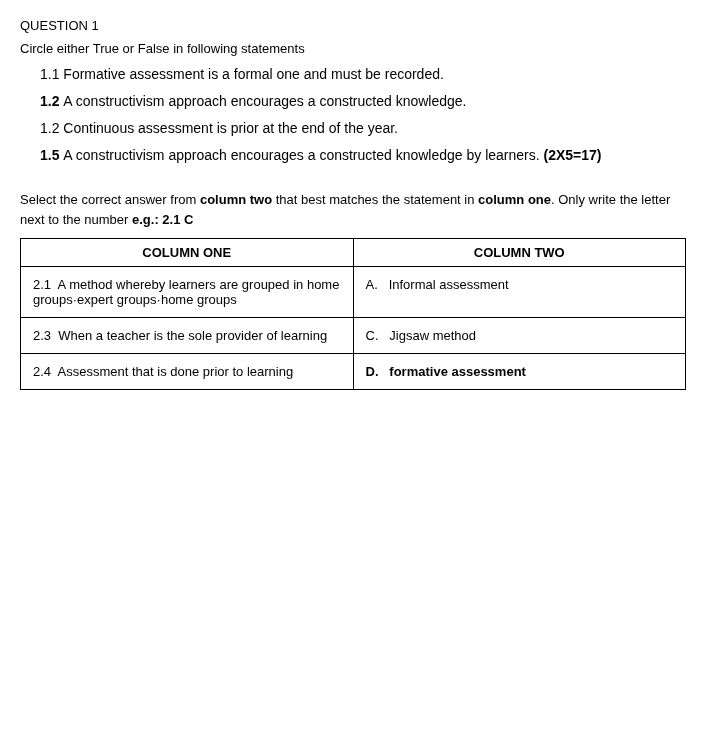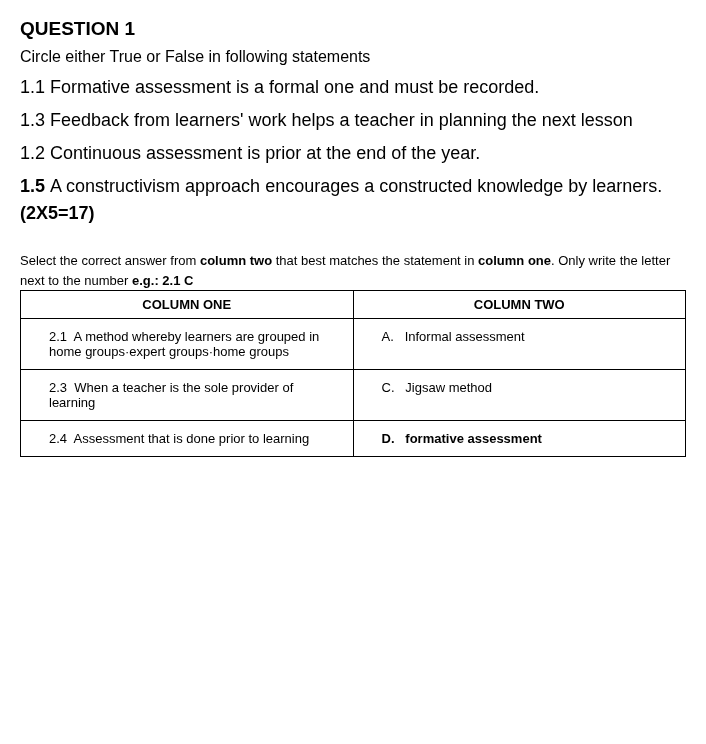--- a/index.html
+++ b/index.html
@@ -9,68 +9,69 @@
     }
     body {
       font-family: Arial, sans-serif;
       font-size: 13px;
       color: #000;
       background: #fff;
       width: 706px;
       padding: 18px 20px;
     }
     .question-title {
-      font-weight: bold;
-      font-size: 19px;
+      font-weight: normal;
+      font-size: 13px;
       margin-bottom: 8px;
     }
     .instruction {
       margin-bottom: 8px;
-      font-size: 16px;
+      font-size: 13px;
     }
     .statement {
       margin-bottom: 6px;
-      font-size: 18px;
+      font-size: 14px;
       line-height: 1.5;
+      margin-left: 20px;
     }
     .statement .num {
       font-weight: normal;
     }
     .statement .bold {
       font-weight: bold;
     }
     .section-gap {
       margin-bottom: 24px;
     }
     .question2-section {
       margin-top: 10px;
     }
     .select-instruction {
       font-size: 13px;
-      margin-bottom: 0;
+      margin-bottom: 9px;
       line-height: 1.5;
     }
     .select-instruction .bold {
       font-weight: bold;
     }
     table {
       border-collapse: collapse;
       width: 100%;
       font-size: 13px;
     }
     table th {
       border: 1px solid #000;
       padding: 6px 10px;
       text-align: center;
       font-weight: bold;
       background: #fff;
     }
     table td {
       border: 1px solid #000;
-      padding: 10px 28px;
+      padding: 10px 12px;
       vertical-align: top;
     }
     .col-one {
       width: 50%;
     }
     .col-two {
       width: 50%;
     }
     .answer-bold {
       font-weight: bold;
@@ -80,21 +81,21 @@
 <body>
 
 <div class="section-gap">
   <div class="question-title">QUESTION 1</div>
   <div class="instruction">Circle either True or False in following statements</div>
 
   <div class="statement">
     <span class="num">1.1 </span><span>Formative assessment is a formal one and must be recorded.</span>
   </div>
   <div class="statement">
-    <span class="num">1.3 </span><span>Feedback from learners' work helps a teacher in planning the next lesson</span>
+    <span class="bold">1.2 </span><span>A constructivism approach encourages a constructed knowledge.</span>
   </div>
   <div class="statement">
     <span class="num">1.2 </span><span>Continuous assessment is prior at the end of the year.</span>
   </div>
   <div class="statement">
     <span class="bold">1.5 </span><span>A constructivism approach encourages a constructed knowledge by learners. <strong>(2X5=17)</strong></span>
   </div>
 </div>
 
 <div class="question2-section">

